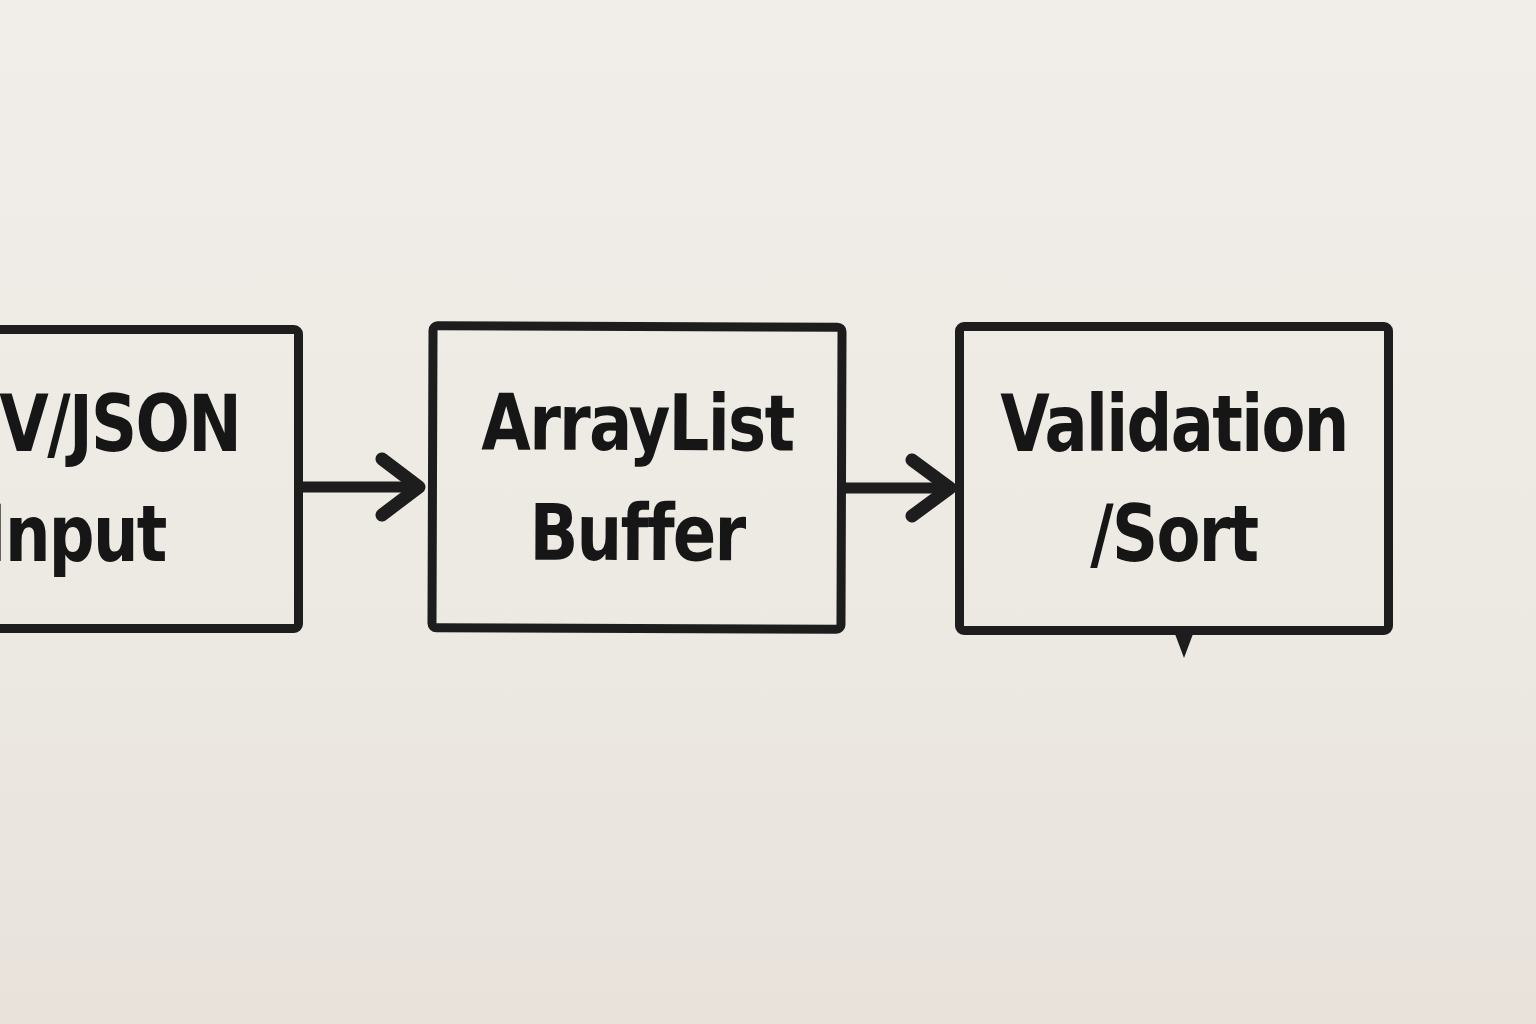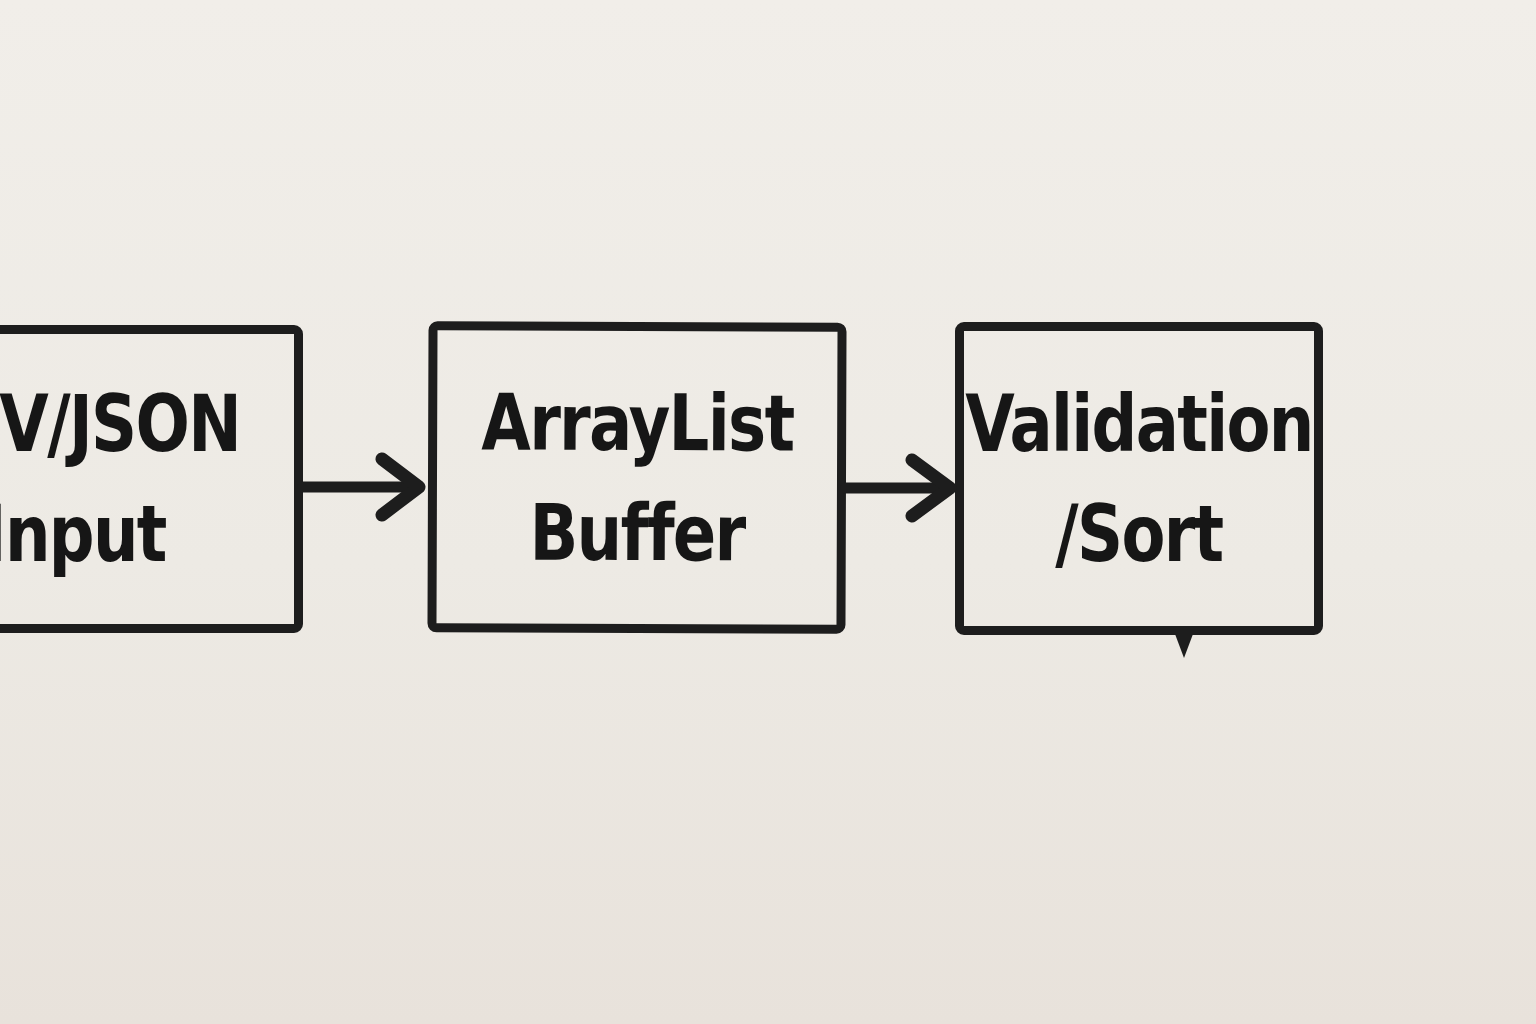--- a/index.html
+++ b/index.html
@@ -42,21 +42,21 @@
     font-weight: 700;
     letter-spacing: -2px;
     line-height: 110px;
     color: var(--text);
     white-space: nowrap;
     text-align: center;
   }
   
   .node-input      { left: -155px; top: 325px; width: 458px; height: 308px; }
   .node-buffer     { left: 428px;  top: 322px; width: 418px; height: 311px; transform: rotate(0.2deg); }
-  .node-validation { left: 955px;  top: 322px; width: 368px; height: 313px; }
+  .node-validation { left: 955px;  top: 322px; width: 438px; height: 313px; }
   svg.overlay {
     position: absolute;
     left: 0; top: 0;
     width: 1536px; height: 1024px;
     pointer-events: none;
   }
   .stroke {
     fill: none;
     stroke: var(--ink);
     stroke-linecap: round;

